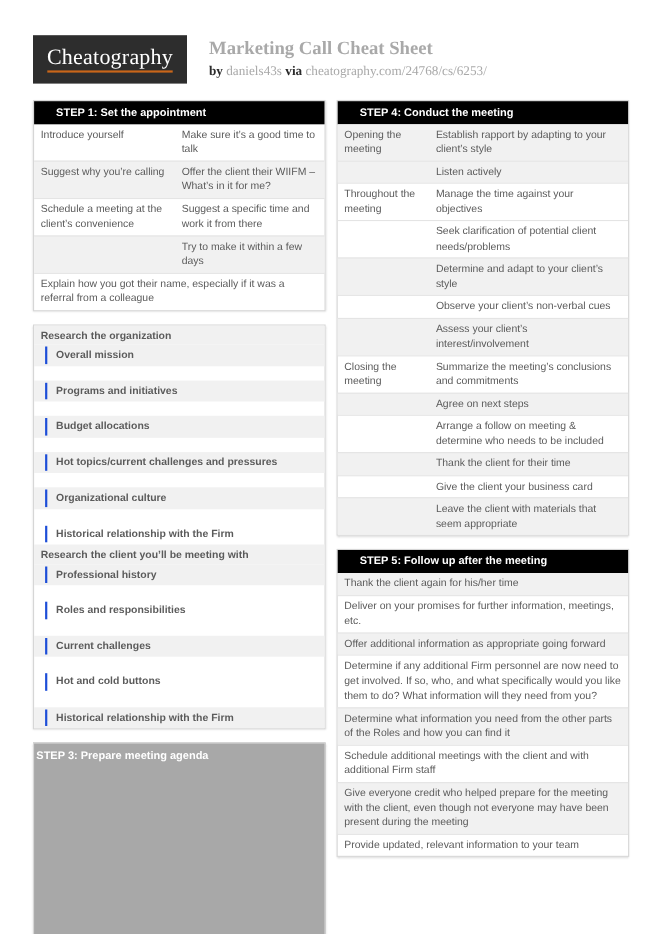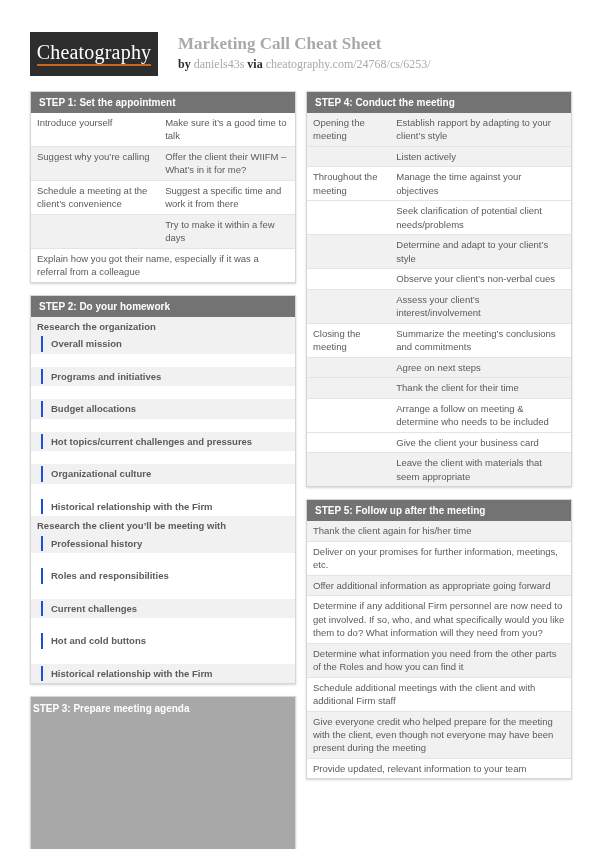--- a/index.html
+++ b/index.html
@@ -6,21 +6,21 @@
   body{
     width:600px;height:849px;background:#ffffff;overflow:hidden;position:relative;
     font-family:"Liberation Sans", sans-serif;
     -webkit-font-smoothing:antialiased;
   }
   .page{padding:32px 28px 0 30px;}
 
   
   .masthead{display:flex;align-items:flex-start;}
   .logo-box{
-    width:128px;height:44px;background:#2d2d2d;
+    width:140px;height:44px;background:#2d2d2d;
     display:flex;align-items:center;justify-content:center;flex:none;
     cursor:pointer;
     text-align:right;
   }
   .logo-text{
     font-family:"Liberation Serif", serif;color:#ffffff;font-size:20px;line-height:1;
     border-bottom:2px solid #c9661a;padding-bottom:2px;letter-spacing:.2px;
   }
   .head-right{margin-left:20px;padding-top:2px;}
   .sheet-title{
@@ -36,22 +36,22 @@
   
   .cols{display:flex;gap:10px;margin-top:15px;align-items:flex-start;}
   .col{width:266px;flex:none;display:flex;flex-direction:column;}
 
   
   .block{
     border:1px solid #d6d6d6;background:#ffffff;margin-bottom:12px;
     box-shadow:0 1px 2px rgba(0,0,0,0.18);
   }
   .block-header{
-    background:#737373;color:#ffffff;font-size:10px;font-weight:bold;
-    padding:4px 8px;line-height:1.3;
+    background:#000000;color:#ffffff;font-size:10px;font-weight:bold;
+    padding:4px 20px;line-height:1.3;
   }
   .row-text, .o-item, .cell{font-size:9.5px;color:#5b5b5b;line-height:1.42;}
 
   
   .pair-row{display:flex;}
   .pair-row + .pair-row, .full-row + .pair-row, .pair-row + .full-row, .full-row + .full-row{
     border-top:1px solid #e4e4e4;
   }
   .shaded{background:#f1f1f1;}
   .cell{padding:3px 6px;}
@@ -104,21 +104,20 @@
             <div class="cell cell-label">Schedule a meeting at the client’s convenience</div>
             <div class="cell cell-text">Suggest a specific time and work it from there</div>
           </div>
           <div class="pair-row shaded">
             <div class="cell cell-label"></div>
             <div class="cell cell-text">Try to make it within a few days</div>
           </div>
           <div class="full-row">Explain how you got their name, especially if it was a referral from a colleague</div>
         </div>
         <div class="block">
-          <div class="block-header">STEP 2: Do your homework</div>
           <div class="o-item parent shaded">
             <span class="o-inner">Research the organization</span>
           </div>
           <div class="o-item indented shaded gap">
             <span class="o-inner">Overall mission</span>
           </div>
           <div class="o-item indented shaded gap">
             <span class="o-inner">Programs and initiatives</span>
           </div>
           <div class="o-item indented shaded gap">
@@ -188,27 +187,27 @@
             <div class="cell cell-text">Assess your client’s interest/involvement</div>
           </div>
           <div class="pair-row">
             <div class="cell cell-label">Closing the meeting</div>
             <div class="cell cell-text">Summarize the meeting’s conclusions and commitments</div>
           </div>
           <div class="pair-row shaded">
             <div class="cell cell-label"></div>
             <div class="cell cell-text">Agree on next steps</div>
           </div>
+          <div class="pair-row">
+            <div class="cell cell-label"></div>
+            <div class="cell cell-text">Arrange a follow on meeting &amp; determine who needs to be included</div>
+          </div>
           <div class="pair-row shaded">
             <div class="cell cell-label"></div>
             <div class="cell cell-text">Thank the client for their time</div>
-          </div>
-          <div class="pair-row">
-            <div class="cell cell-label"></div>
-            <div class="cell cell-text">Arrange a follow on meeting &amp; determine who needs to be included</div>
           </div>
           <div class="pair-row">
             <div class="cell cell-label"></div>
             <div class="cell cell-text">Give the client your business card</div>
           </div>
           <div class="pair-row shaded">
             <div class="cell cell-label"></div>
             <div class="cell cell-text">Leave the client with materials that seem appropriate</div>
           </div>
         </div>

